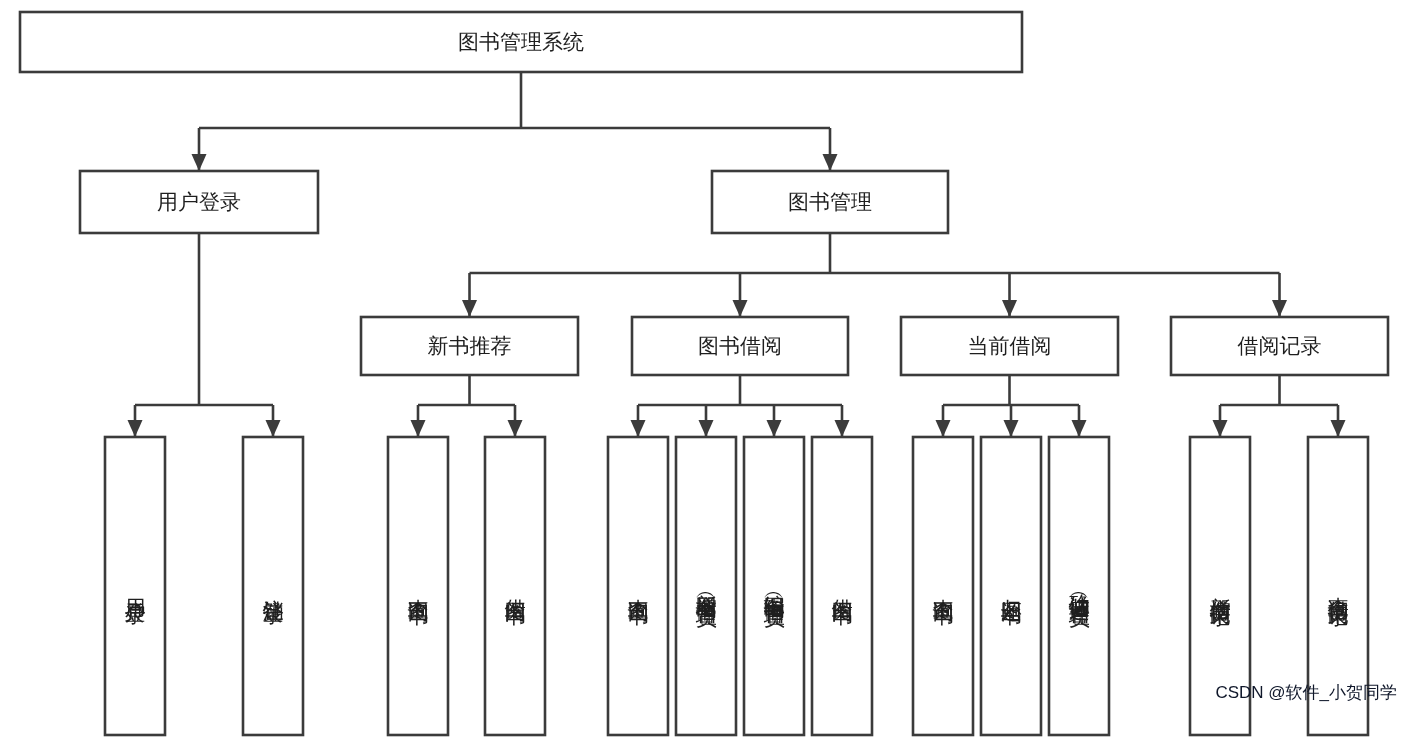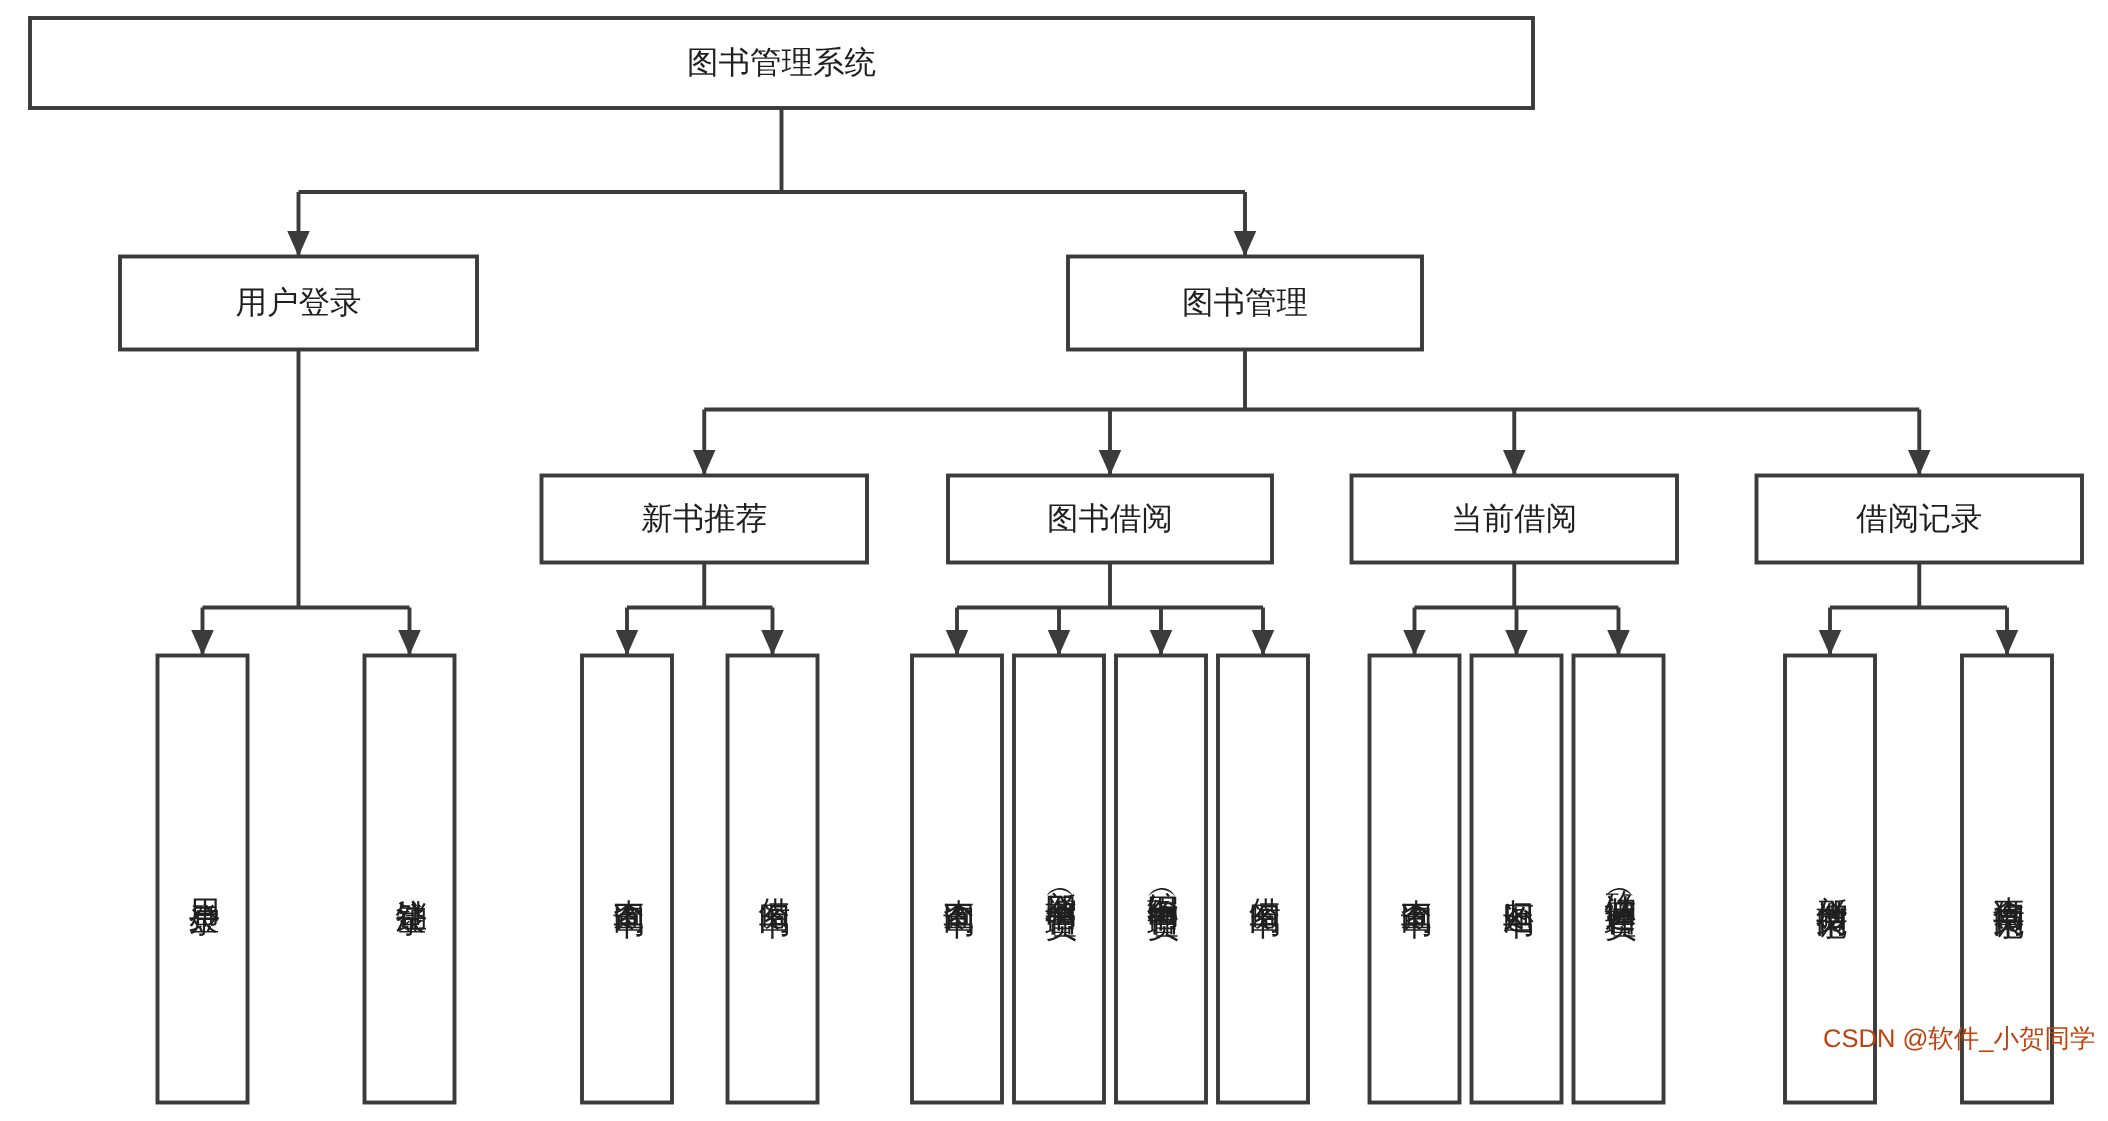--- a/index.html
+++ b/index.html
@@ -58,21 +58,21 @@
     color: #1f1f1f;
     white-space: nowrap;
     pointer-events: none;
   }
   .watermark {
     position: absolute;
     right: 8px;
     bottom: 4px;
     font-family: "Liberation Sans", "DejaVu Sans", sans-serif;
     font-size: 17px;
-    color: #c2410c;
+    color: #0f172a;
     white-space: nowrap;
   }
 </style>
 </head>
 <body>
 
 <div id="chart-root">
   <svg id="chart-svg" width="1405" height="747" viewBox="0 0 1405 747" xmlns="http://www.w3.org/2000/svg">
       <g>
         <rect x="20" y="12" width="1002" height="60" class="node-box"></rect>

